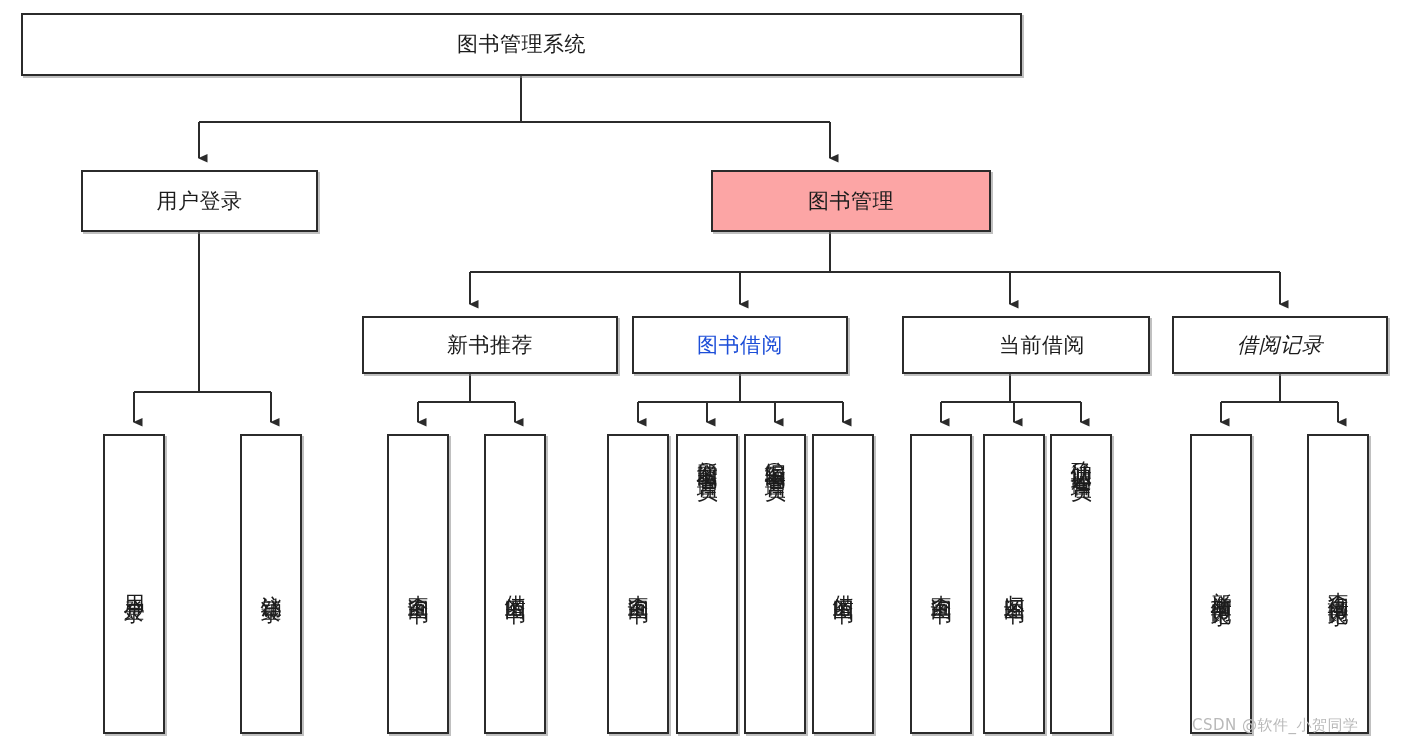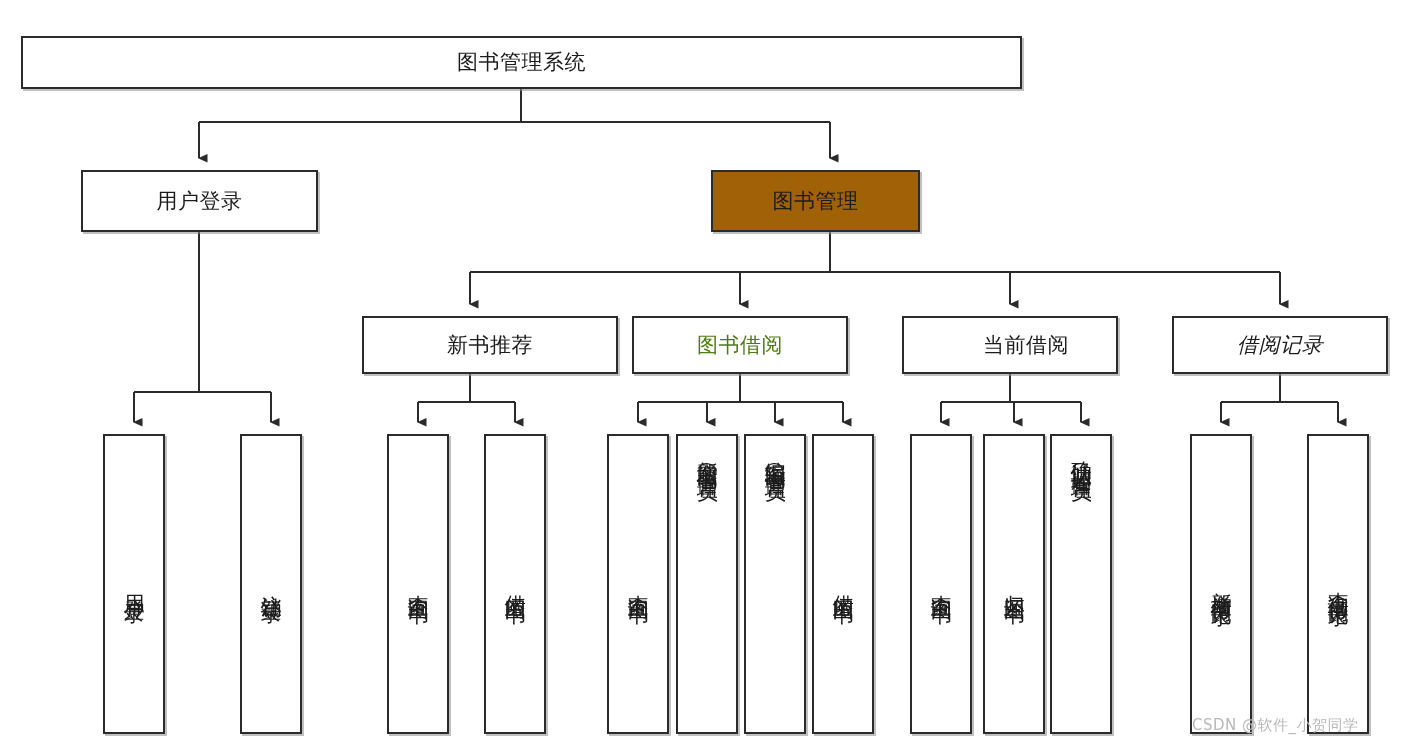--- a/index.html
+++ b/index.html
@@ -118,38 +118,38 @@
       <path d="M1014,402 L1014,422" marker-end="url(#arrowhead)"></path>
       <path d="M1081,402 L1081,422" marker-end="url(#arrowhead)"></path>
 
       <path d="M1280,374 L1280,402"></path>
       <path d="M1221,402 L1338,402"></path>
       <path d="M1221,402 L1221,422" marker-end="url(#arrowhead)"></path>
       <path d="M1338,402 L1338,422" marker-end="url(#arrowhead)"></path>
     </g>
   </svg>
 
-  <div class="node-box" id="node-root" style="left: 21px; top: 13px; width: 1001px; height: 53px; border-color: rgb(43, 43, 43); background: rgb(255, 255, 255); margin-top: 23px;">
+  <div class="node-box" id="node-root" style="left: 21px; top: 13px; width: 1001px; height: 63px; border-color: rgb(43, 43, 43); background: rgb(255, 255, 255);">
     <span class="node-label" style="color: rgb(28, 28, 28);">图书管理系统</span>
   </div>
 
   <div class="node-box" id="node-l2-0" style="left: 81px; top: 170px; width: 237px; height: 62px; border-color: rgb(43, 43, 43); background: rgb(255, 255, 255);">
     <span class="node-label" style="color: rgb(28, 28, 28);">用户登录</span>
   </div>
-  <div class="node-box" id="node-l2-1" style="left: 711px; top: 170px; width: 209px; height: 62px; border-color: rgb(43, 43, 43); background: #a16207;">
+  <div class="node-box" id="node-l2-1" style="left: 711px; top: 170px; width: 280px; height: 62px; border-color: rgb(43, 43, 43); background: #fca5a5;">
     <span class="node-label" style="color: rgb(28, 28, 28);">图书管理</span>
   </div>
 
   <div class="node-box" id="node-l3-0" style="left: 362px; top: 316px; width: 256px; height: 58px; border-color: rgb(43, 43, 43); background: rgb(255, 255, 255);">
     <span class="node-label" style="color: rgb(28, 28, 28);">新书推荐</span>
   </div>
   <div class="node-box" id="node-l3-1" style="left: 632px; top: 316px; width: 216px; height: 58px; border-color: rgb(43, 43, 43); background: rgb(255, 255, 255);">
-    <span class="node-label" style="color: #4d7c0f;">图书借阅</span>
+    <span class="node-label" style="color: #1d4ed8;">图书借阅</span>
   </div>
-  <div class="node-box" id="node-l3-2" style="left: 902px; top: 316px; width: 216px; height: 58px; border-color: rgb(43, 43, 43); background: rgb(255, 255, 255); padding-left: 32px;">
+  <div class="node-box" id="node-l3-2" style="left: 902px; top: 316px; width: 248px; height: 58px; border-color: rgb(43, 43, 43); background: rgb(255, 255, 255); padding-left: 32px;">
     <span class="node-label" style="color: rgb(28, 28, 28);">当前借阅</span>
   </div>
   <div class="node-box" id="node-l3-3" style="left: 1172px; top: 316px; width: 216px; height: 58px; border-color: rgb(43, 43, 43); background: rgb(255, 255, 255);">
     <span class="node-label" style="color: rgb(28, 28, 28); font-style: italic;">借阅记录</span>
   </div>
 
   <div class="node-box vertical centered" id="leaf-0" style="left: 103px; top: 434px; width: 62px; height: 300px; border-color: rgb(43, 43, 43); background: rgb(255, 255, 255);">
     <span class="node-label" style="color: rgb(28, 28, 28);">用户登录</span>
   </div>
   <div class="node-box vertical centered" id="leaf-1" style="left: 240px; top: 434px; width: 62px; height: 300px; border-color: rgb(43, 43, 43); background: rgb(255, 255, 255);">

